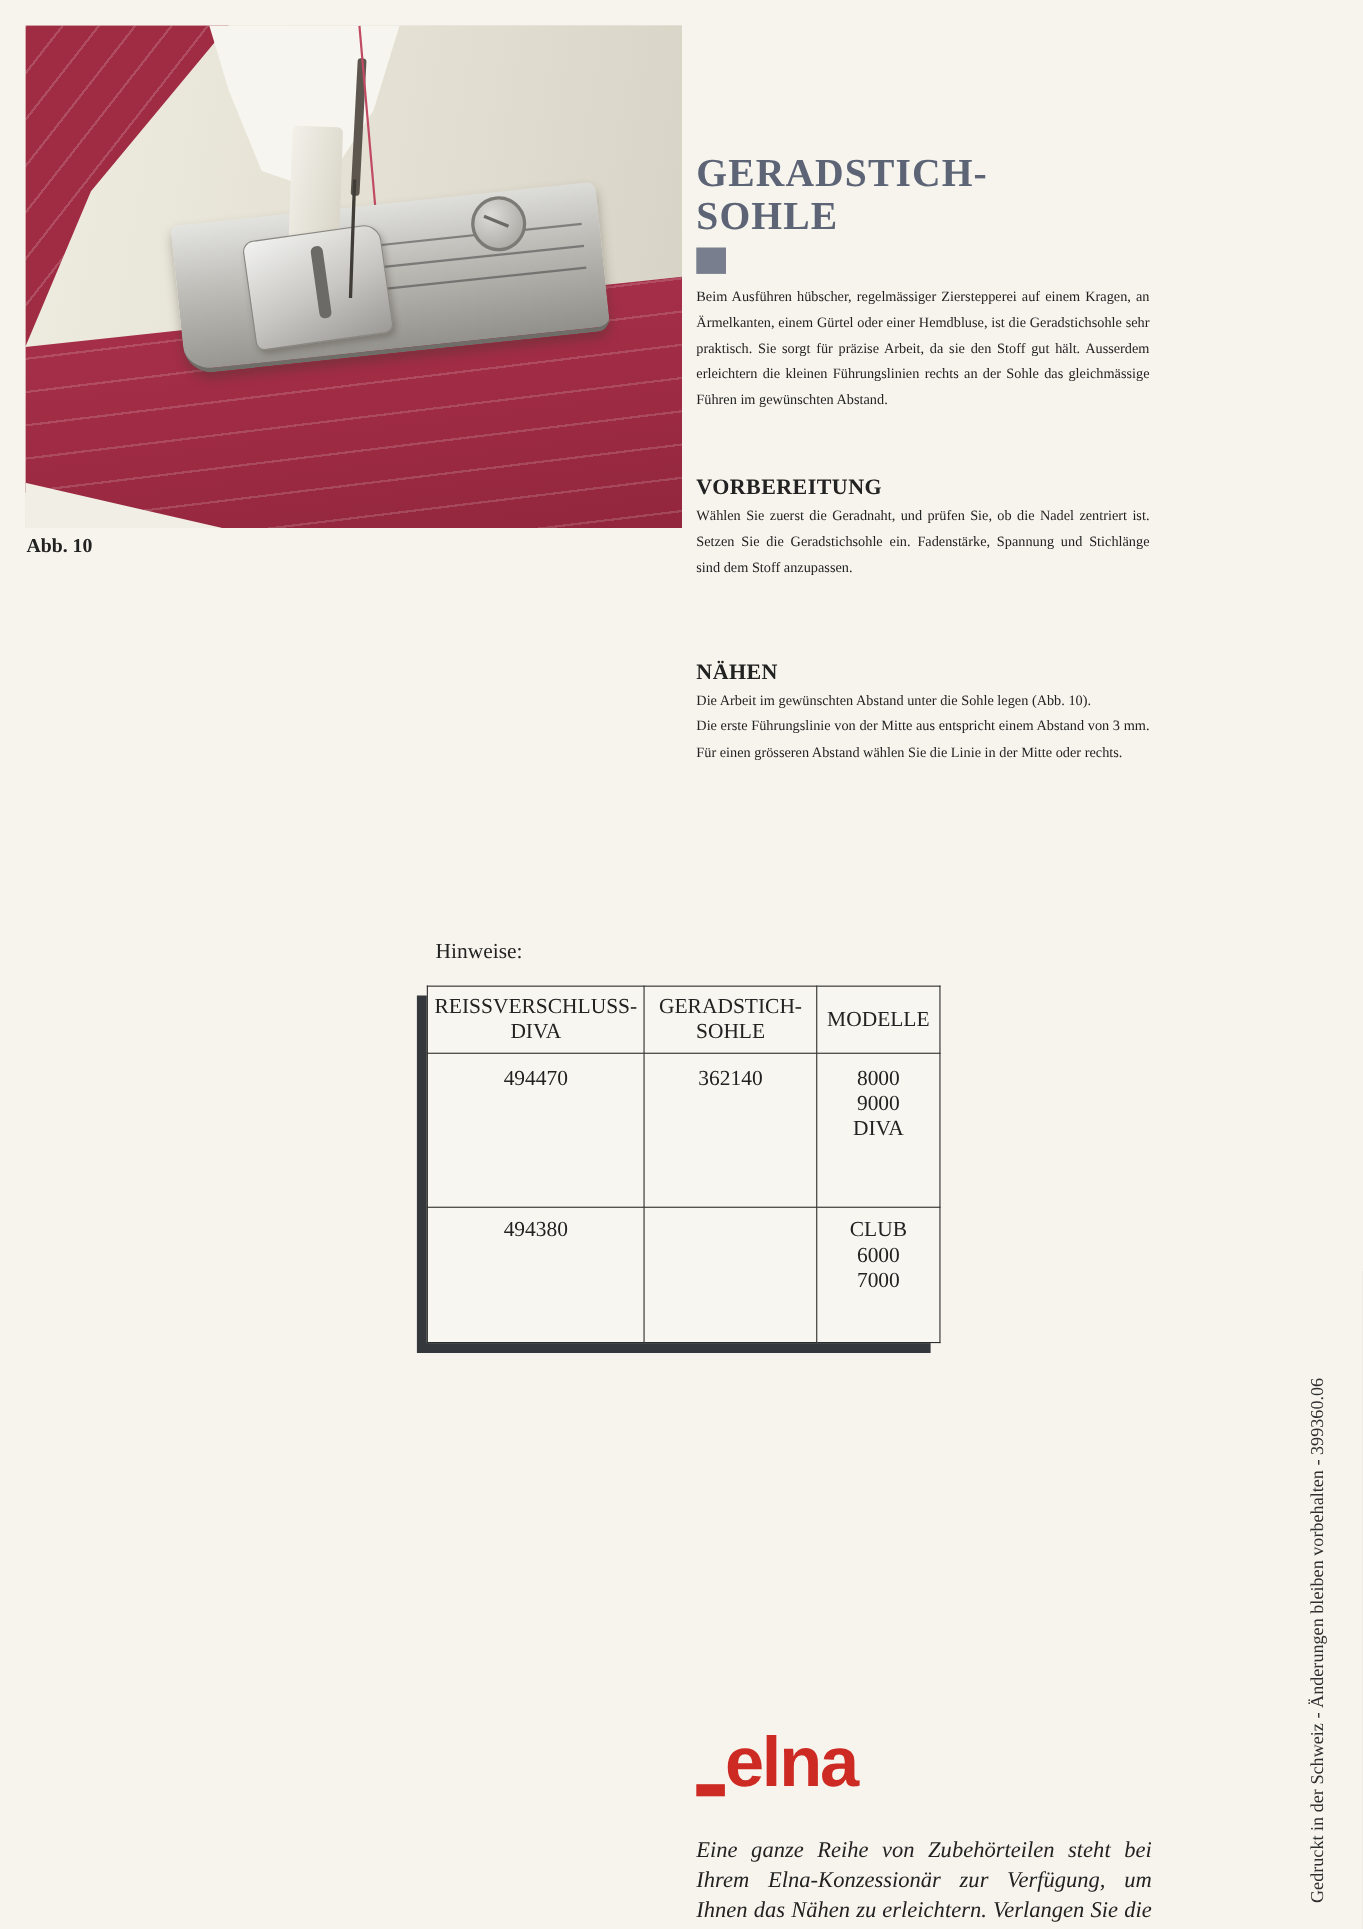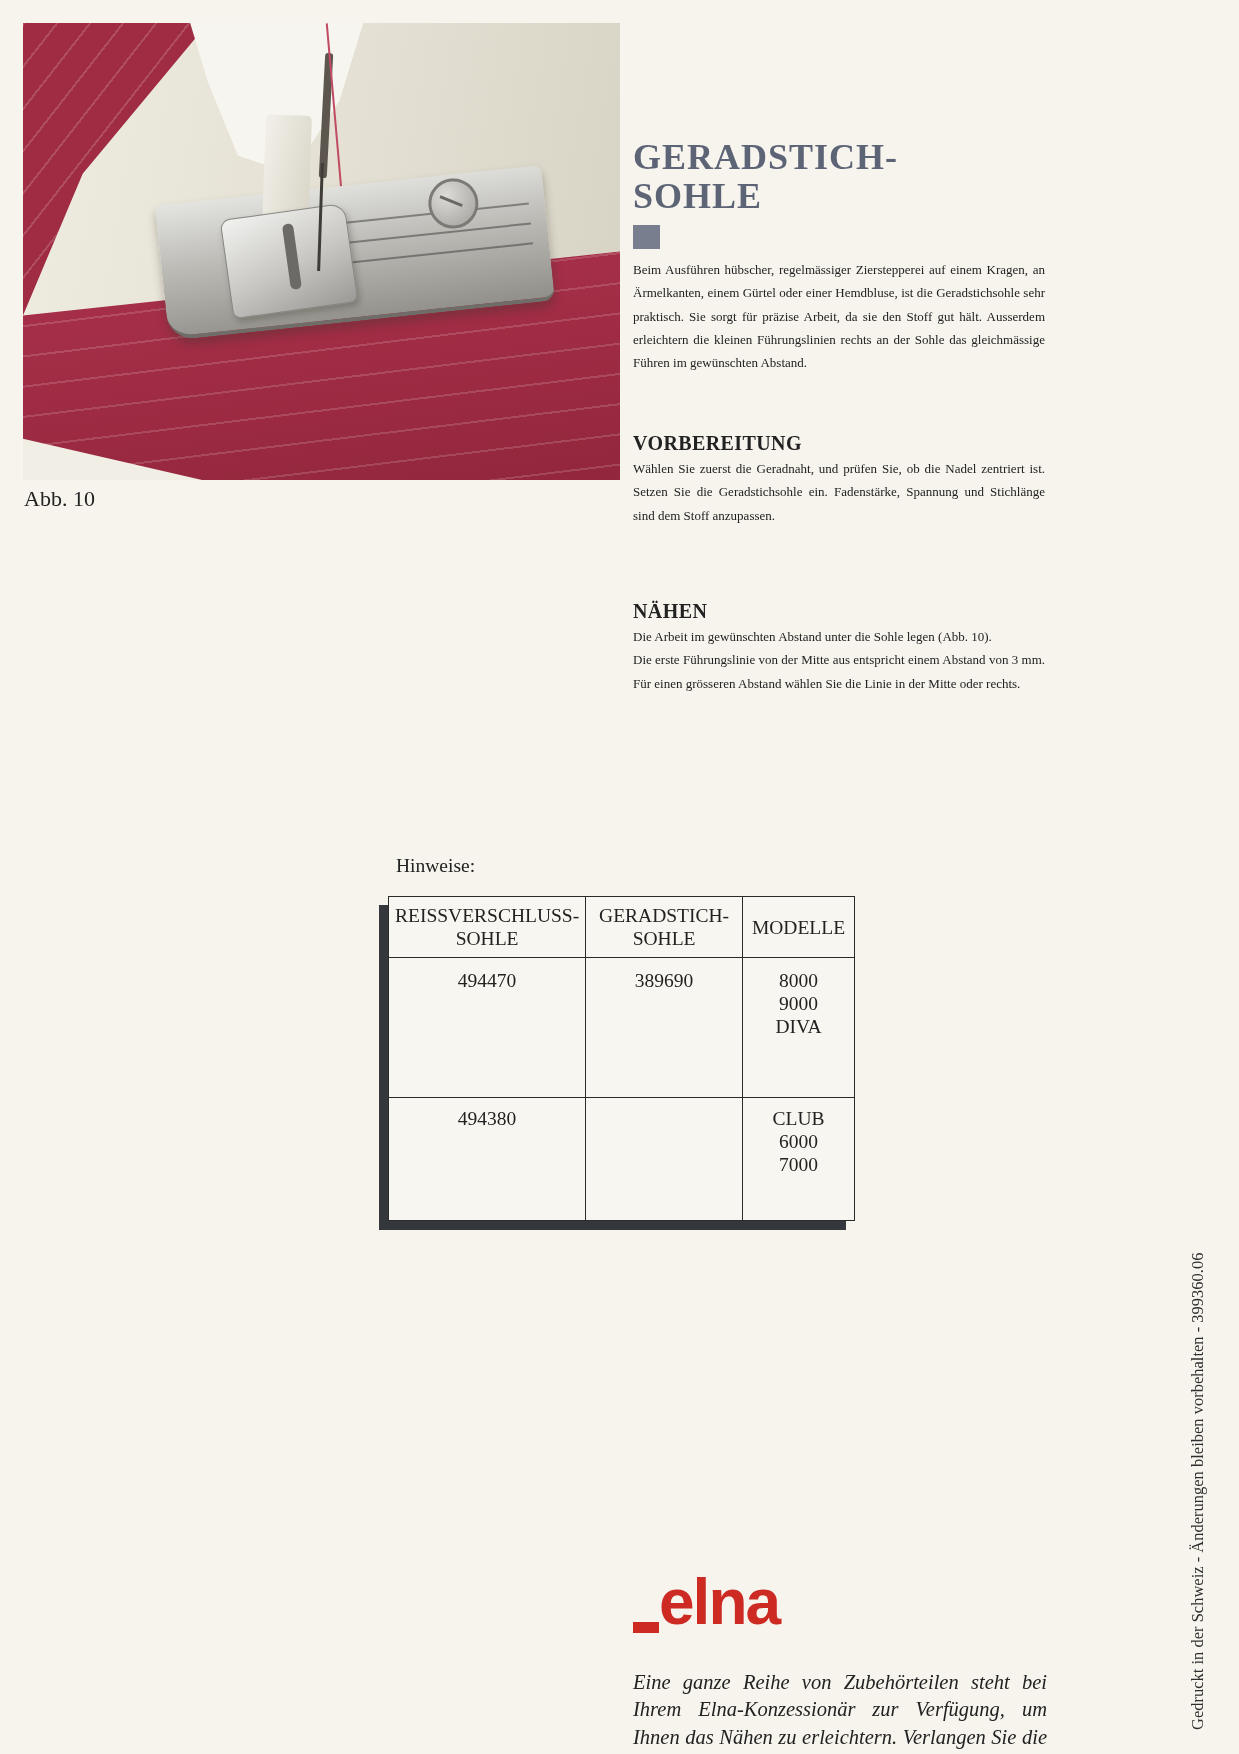--- a/index.html
+++ b/index.html
@@ -62,21 +62,21 @@
   .shank { left:241px; top:92px; width:46px; height:112px; background:linear-gradient(100deg,#f2f0e9,#d8d4c7); transform:rotate(2deg); border-radius:5px; }
   .foot {
     left:203px; top:188px; width:124px; height:98px; transform:rotate(-8deg);
     background:linear-gradient(160deg,#f2f2f0 0%,#c7c6c2 55%,#9b9a96 100%);
     border:1px solid #888782; border-radius:10px 16px 8px 8px;
     box-shadow:2px 4px 6px rgba(60,50,40,0.3);
   }
   .foot .slot { position:absolute; left:48%; top:12%; width:11px; height:68%; background:#6b6a66; border-radius:5px; }
   .needle { left:296px; top:140px; width:3px; height:108px; background:#403d38; transform:rotate(2deg); }
 
-  .figure-caption { position:absolute; left:24px; top:486px; font-size:22px; }
+  .figure-caption { position:absolute; left:24px; top:486px; font-size:18px;font-weight:bold; }
 
   
   .article { position:absolute; left:633px; top:138px; width:412px; }
   .article-title {
     font-size:36px; font-weight:bold; letter-spacing:1px; line-height:1.08;
     color:#5d6476; white-space:pre-line; margin:0;
   }
   .title-square { width:27px; height:24px; background:#787e8e; margin-top:9px; }
   .para { font-size:13px; line-height:23.4px; text-align:justify; margin:0; }
   .intro { margin-top:9px; }
@@ -165,30 +165,30 @@
     <p class="para sec-body">Die Arbeit im gewünschten Abstand unter die Sohle legen (Abb. 10).</p>
     <p class="para">Die erste Führungslinie von der Mitte aus entspricht einem Abstand von 3 mm. Für einen grösseren Abstand wählen Sie die Linie in der Mitte oder rechts.</p>
   </div>
 
   <div class="hinweise-label">Hinweise:</div>
 
   <table class="hinweise-table">
     <thead>
       <tr>
         <th class="col-1">REISSVERSCHLUSS-
-SOHLE</th>
+DIVA</th>
         <th class="col-2">GERADSTICH-
 SOHLE</th>
         <th class="col-3">MODELLE</th>
       </tr>
     </thead>
     <tbody>
       <tr class="row-1">
         <td>494470</td>
-        <td>389690</td>
+        <td>362140</td>
         <td>8000
 9000
 DIVA</td>
       </tr>
       <tr class="row-2">
         <td>494380</td>
         <td></td>
         <td>CLUB
 6000
 7000</td>

